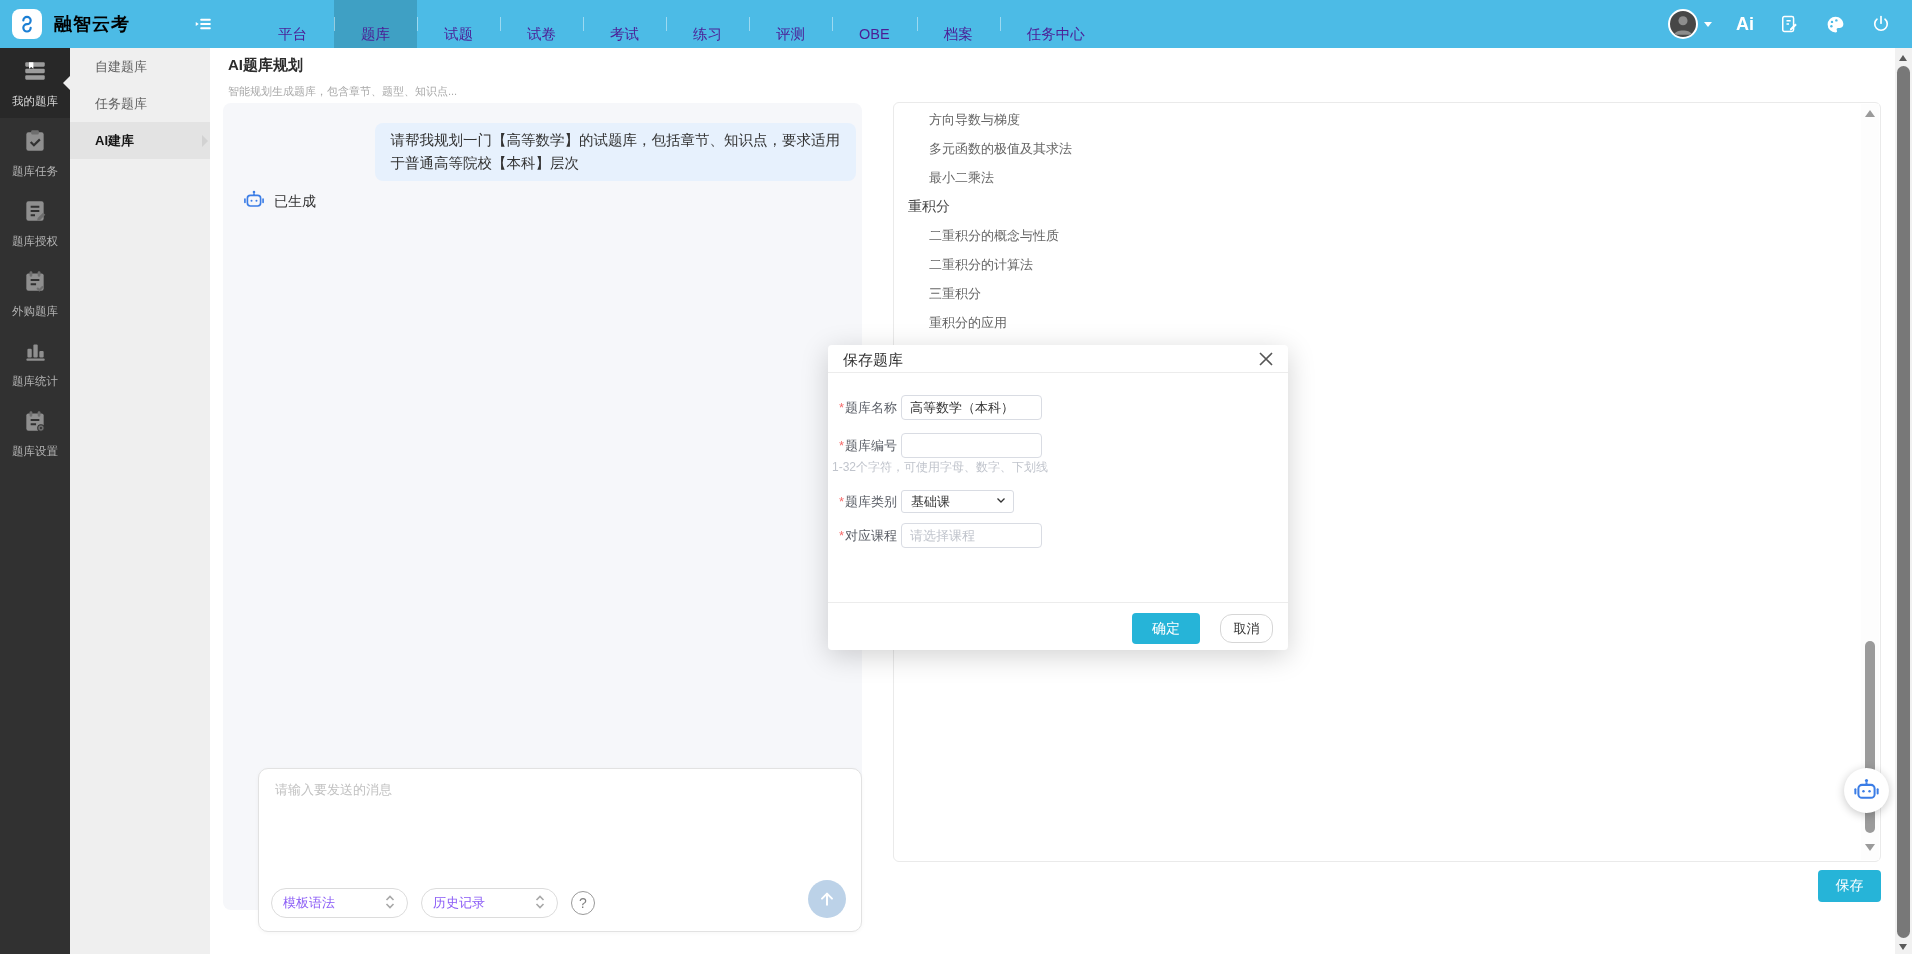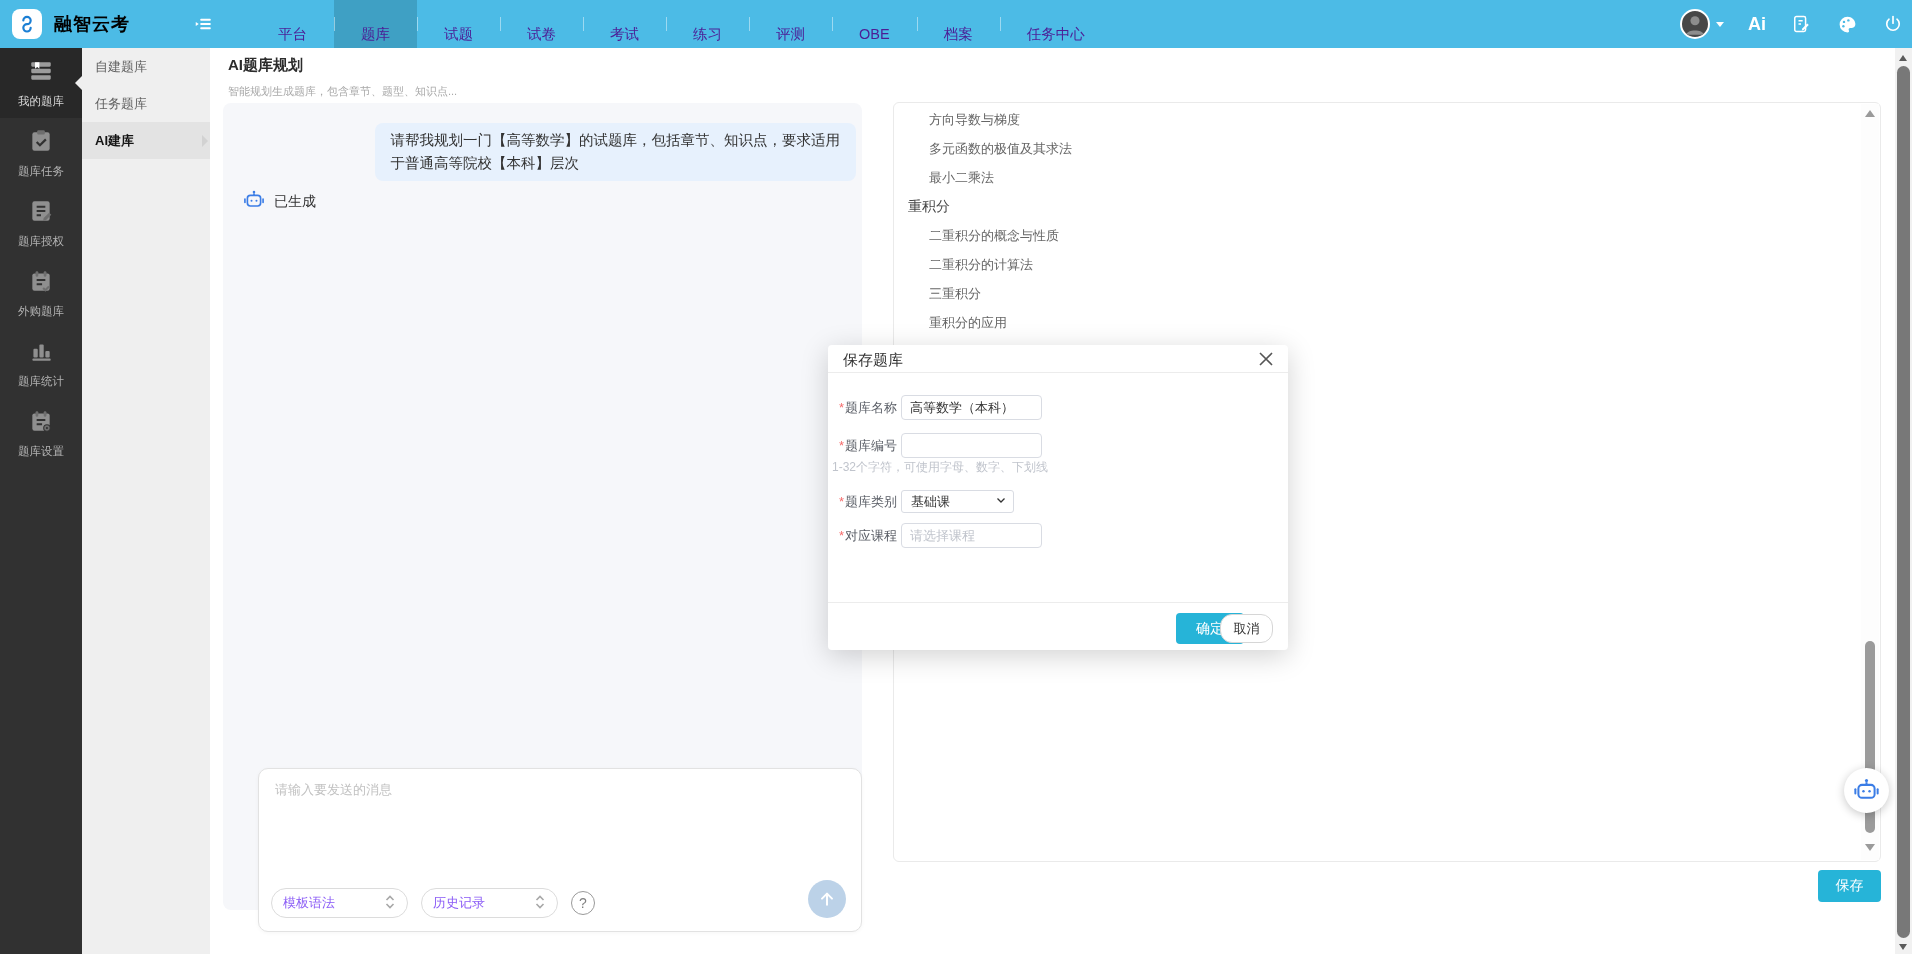--- a/index.html
+++ b/index.html
@@ -9,29 +9,29 @@
   
   .topbar { position:absolute; left:0; top:0; width:1912px; height:48px; background:#4cbbe6; display:flex; align-items:center; z-index:30; }
   .logo-wrap { display:flex; align-items:center; padding-left:12px; width:175px; }
   .logo-badge { width:30px; height:30px; background:#fff; border-radius:8px; display:flex; align-items:center; justify-content:center; }
   .logo-title { color:#000000; font-size:18px; font-weight:bold; margin-left:12px; letter-spacing:1px; }
   .collapse-btn { width:22px; height:22px; margin-left:18px; display:flex; align-items:center; justify-content:center; cursor:pointer; }
   .topnav { display:flex; margin-left:36px; height:48px; }
   .nav-item { position:relative; padding:10px 27px; line-height:48px; color:#4c1d95; font-size:14.5px; cursor:pointer; white-space:nowrap; }
   .nav-item + .nav-item::before { content:""; position:absolute; left:0; top:17px; width:1px; height:14px; background:rgba(255,255,255,.45); }
   .nav-item.active { background:#3fa0c4; }
-  .top-right { margin-left:auto; display:flex; align-items:center; gap:24px; padding-right:8px; }
+  .top-right { margin-left:auto; display:flex; align-items:center; gap:24px; padding-right:20px; }
   .avatar-wrap { display:flex; align-items:center; gap:6px; cursor:pointer; }
   .avatar { width:30px; height:30px; border-radius:50%; border:2px solid #fff; background:#474747; overflow:hidden; }
   .caret-down { width:0; height:0; border-left:4.5px solid transparent; border-right:4.5px solid transparent; border-top:5px solid #fff; }
   .ai-label { color:#fff; font-size:18px; font-weight:bold; cursor:pointer; }
   .tb-icon { width:22px; height:22px; cursor:pointer; display:flex; align-items:center; justify-content:center; }
 
   
-  .sidenav { position:absolute; left:0; top:48px; width:82px; height:906px; background:#313131; z-index:20; }
+  .sidenav { position:absolute; left:0; top:48px; width:70px; height:906px; background:#313131; z-index:20; }
   .side-item { position:relative; height:70px; display:flex; flex-direction:column; align-items:center; justify-content:center; gap:6px; cursor:pointer; }
   .side-item .s-label { font-size:11.5px; color:#b3b3b3; }
   .side-item.active { background:#282828; }
   .side-item.active .s-label { color:#d8d8d8; }
   .side-item.active::after { content:""; position:absolute; right:0; top:50%; margin-top:-7px; width:0; height:0; border-top:7px solid transparent; border-bottom:7px solid transparent; border-right:7px solid #efefef; }
 
   
   .subnav { position:absolute; left:70px; top:48px; width:140px; height:906px; background:#efefef; z-index:19; }
   .sub-item { position:relative; height:37px; line-height:37px; padding-left:25px; font-size:13px; color:#5f5f5f; cursor:pointer; }
   .sub-item.active { background:#e3e3e3; color:#141414; font-weight:bold; }
@@ -85,21 +85,21 @@
   .modal-title { position:absolute; left:15px; top:6px; font-size:15px; font-weight:500; color:#333; }
   .modal-close { position:absolute; right:13px; top:5px; width:18px; height:18px; cursor:pointer; display:flex; align-items:center; justify-content:center; }
   .m-row { position:absolute; display:flex; align-items:center; }
   .m-label { width:66px; text-align:right; font-size:13px; color:#5a5e66; }
   .req { color:#f56c6c; margin-right:1px; }
   .m-input { margin-left:4px; width:141px; height:25px; border:1px solid #d9dce3; border-radius:4px; padding:0 8px; font-size:13px; color:#333; font-family:inherit; outline:none; }
   .m-input::placeholder { color:#c0c4cc; }
   .m-hint { position:absolute; left:4px; top:114px; font-size:12px; color:#c0c4cc; }
   .m-select { margin-left:4px; width:113px; height:23px; border:1px solid #d9dce3; border-radius:3px; display:flex; align-items:center; justify-content:space-between; padding:0 6px 0 9px; font-size:13px; color:#333; cursor:pointer; background:#fff; }
   .modal-footer { position:absolute; left:0; top:257px; width:100%; height:48px; border-top:1px solid #ececec; }
-  .btn-confirm { position:absolute; left:304px; top:10px; width:68px; height:31px; background:#26b4d8; color:#fff; border:none; border-radius:4px; font-size:14px; cursor:pointer; font-family:inherit;margin-left:44px; }
+  .btn-confirm { position:absolute; left:304px; top:10px; width:68px; height:31px; background:#26b4d8; color:#fff; border:none; border-radius:4px; font-size:14px; cursor:pointer; font-family:inherit; }
   .btn-cancel { position:absolute; left:392px; top:11px; width:53px; height:29px; background:#fff; color:#333; border:1px solid #d6d6d6; border-radius:12px; font-size:13px; cursor:pointer; font-family:inherit; }
 </style>
 </head>
 <body>
 
 <div class="topbar">
   <div class="logo-wrap">
     <div class="logo-badge">
       <svg width="22" height="22" viewBox="0 0 24 24">
           <path d="M8 8.2a4 4 0 1 1 4 4 4 4 0 1 0 4 4" fill="none" stroke="#1b7fd4" stroke-width="2.4" stroke-linecap="round"></path>

